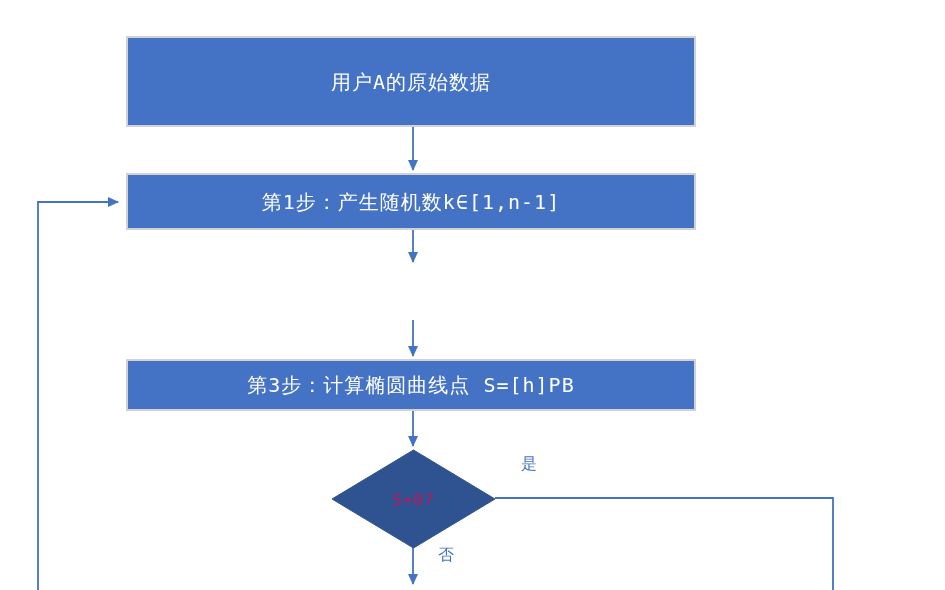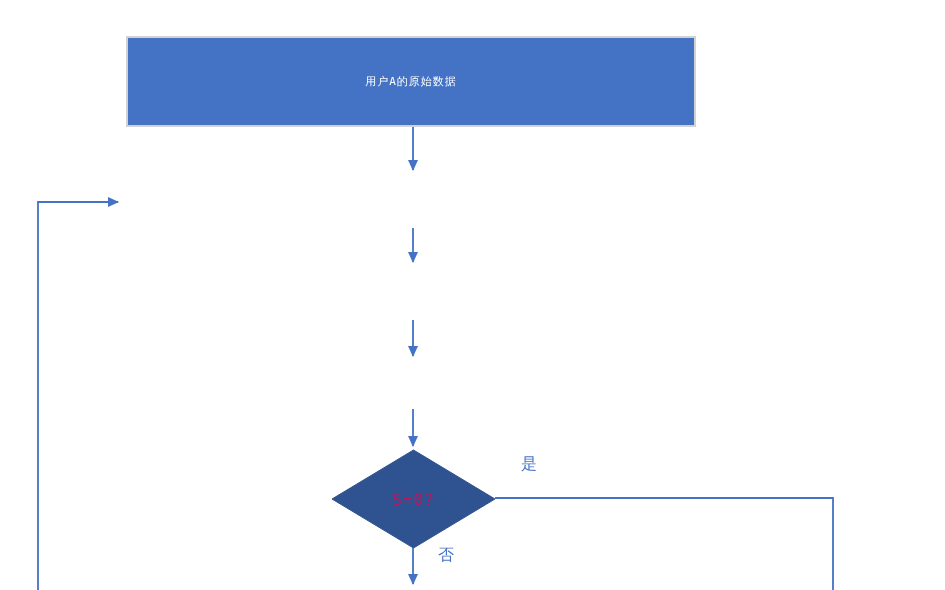--- a/index.html
+++ b/index.html
@@ -25,21 +25,21 @@
     position: absolute;
     left: 126px;
     width: 566px;
     background: #4472C4;
     border: 2px solid #D2D2D2;
     color: #ffffff;
     display: flex;
     align-items: center;
     justify-content: center;
     text-align: center;
-    font-size: 11px;
+    font-size: 20px;
     line-height: 26px;
     letter-spacing: 1px;
   }
   .box-start  { top: 36px;  height: 87px; }
   .box-step1  { top: 173px; height: 53px; }
   .box-step2  { top: 265px; height: 53px; }
   .box-step3  { top: 359px; height: 48px; }
   .diamond-label {
     position: absolute;
     left: 331px;
@@ -87,21 +87,27 @@
 
     <line x1="413" y1="548" x2="413" y2="584" stroke="#4472C4" stroke-width="1.8" marker-end="url(#arrowhead)"></line>
 
     <polyline points="38,590 38,202 118,202" fill="none" stroke="#4472C4" stroke-width="1.8" marker-end="url(#arrowhead)"></polyline>
   </svg>
 
   <div class="process-box box-start">
     <div>用户A的原始数据</div>
   </div>
 
+  <div class="process-box box-step1">
+    <div>第1步：产生随机数k∈[1,n-1]</div>
+  </div>
 
 
+  <div class="process-box box-step3">
+    <div>第3步：计算椭圆曲线点 S=[h]PB</div>
+  </div>
 
   <div class="diamond-label">S=0?</div>
 
   <div class="branch-label label-yes">是</div>
   <div class="branch-label label-no">否</div>
 
 </div>
 
 </body></html>

